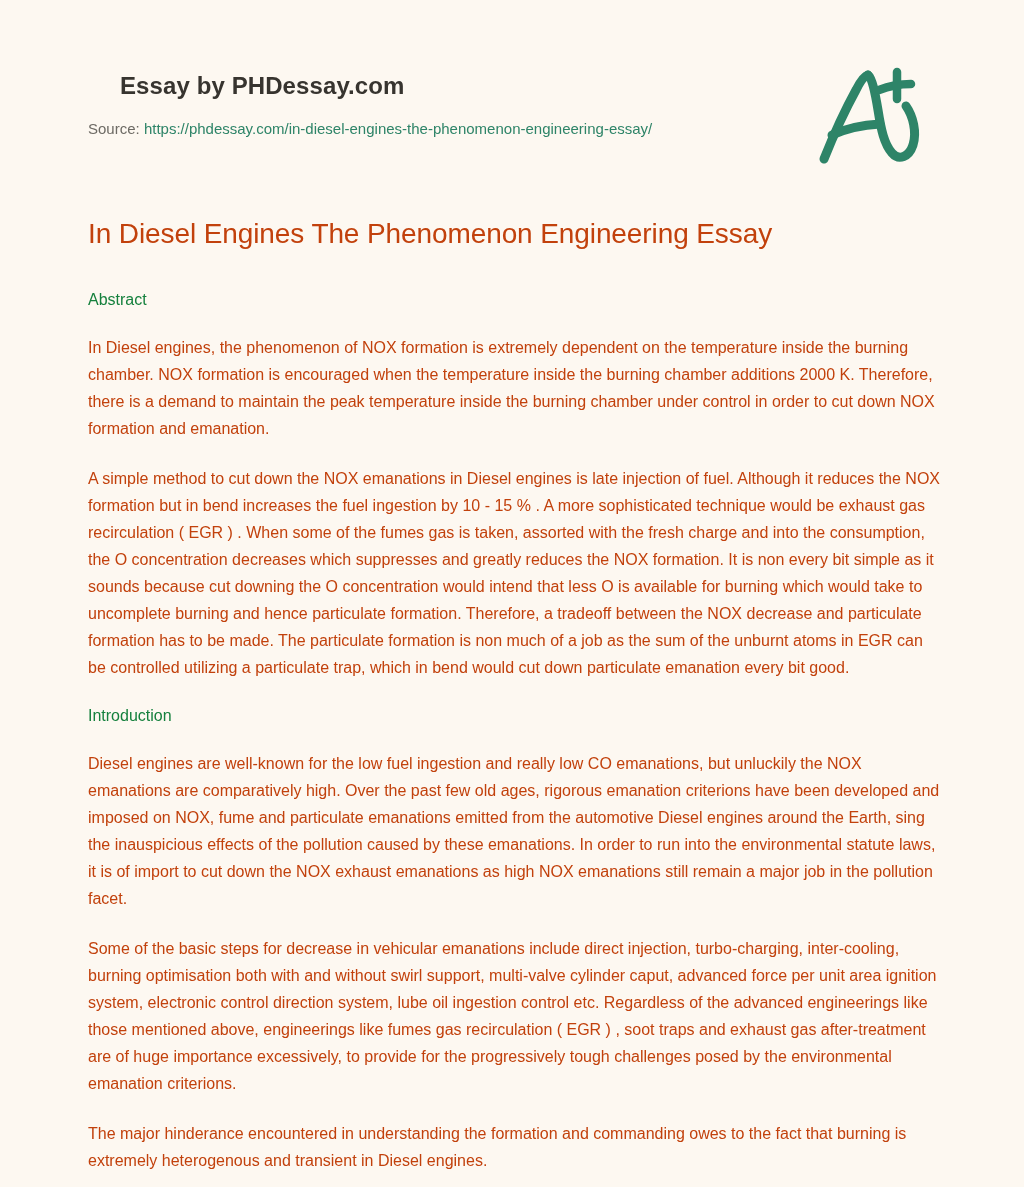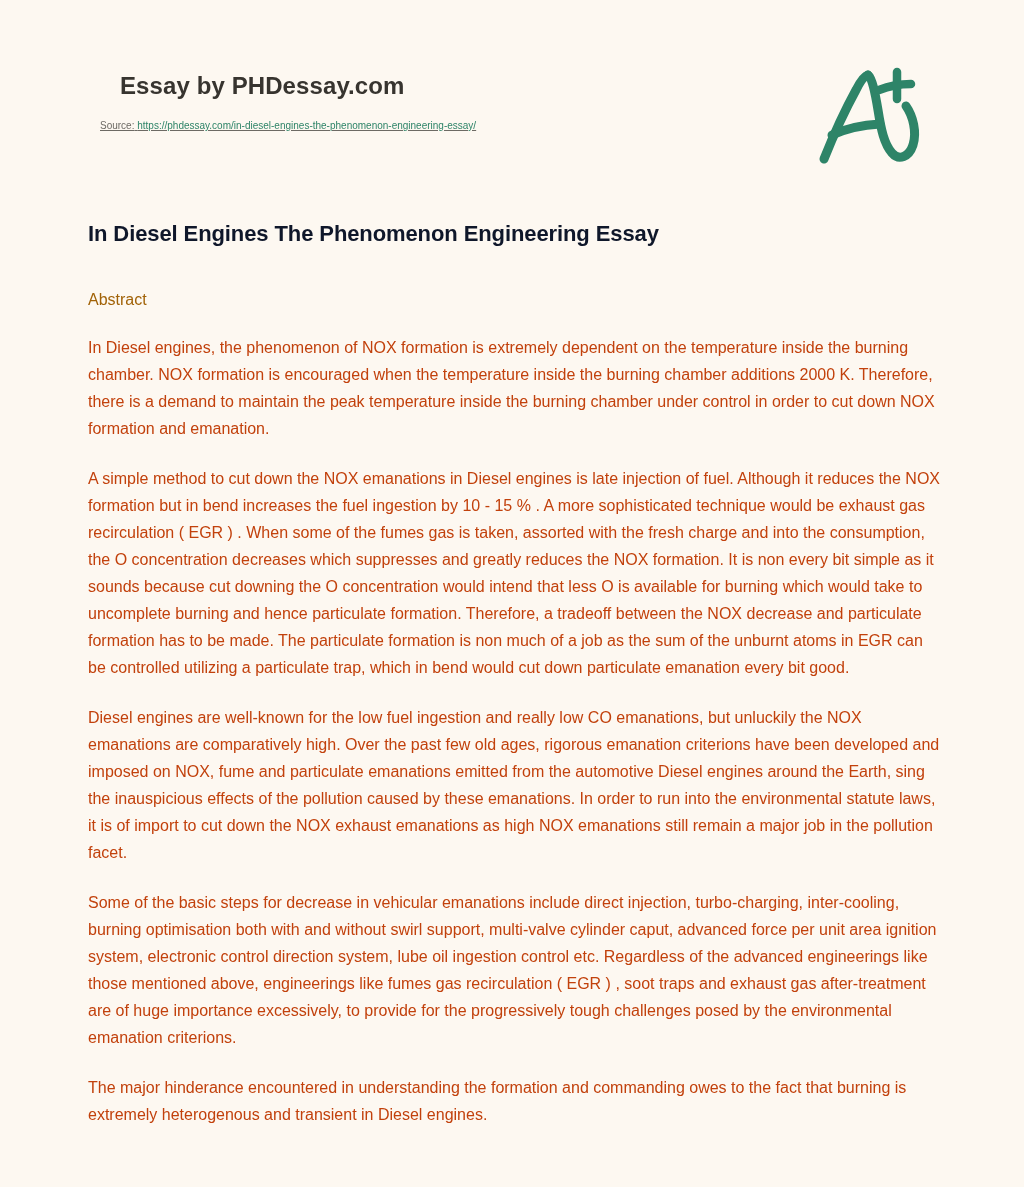--- a/index.html
+++ b/index.html
@@ -35,26 +35,25 @@
     top: 72px;
     font-size: 24px;
     font-weight: bold;
     letter-spacing: 0.1px;
     color: #37342f;
     white-space: nowrap;
     margin-left: 32px;
   }
   .source-line {
     position: absolute;
-    left: 100px;
+    left: 88px;
     top: 120px;
-    font-size: 10px;
+    font-size: 15px;
     color: #6d6a64;
     white-space: nowrap;
-    text-decoration: underline;
   }
   .source-label {
     color: #6d6a64;
   }
   .source-url {
     color: #2e8468;
     text-decoration: none;
   }
 
   .logo {
@@ -71,31 +70,31 @@
   }
 
   
   .article {
     position: absolute;
     left: 88px;
     top: 214px;
     width: 856px;
   }
   .article-title {
-    font-size: 22px;
-    font-weight: bold;
+    font-size: 28px;
+    font-weight: normal;
     line-height: 40px;
-    color: #0f172a;
+    color: #c2410c;
     margin: 0 0 34px 0;
     letter-spacing: -0.1px;
   }
   .section-heading {
     font-size: 16px;
     font-weight: normal;
-    color: #a16207;
+    color: #15803d;
     margin: 0 0 22px 0;
     line-height: 24px;
   }
   .para {
     font-size: 16px;
     line-height: 27px;
     color: #c2410c;
     margin: 0 0 23px 0;
     text-align: left;
   }
@@ -137,20 +136,21 @@
   </div>
 
   <div class="article">
 
     <h1 class="article-title">In Diesel Engines The Phenomenon Engineering Essay</h1>
 
     <div class="section-heading">Abstract</div>
     <p class="para">In Diesel engines, the phenomenon of NOX formation is extremely dependent on the temperature inside the burning chamber. NOX formation is encouraged when the temperature inside the burning chamber additions 2000 K. Therefore, there is a demand to maintain the peak temperature inside the burning chamber under control in order to cut down NOX formation and emanation.</p>
     <p class="para">A simple method to cut down the NOX emanations in Diesel engines is late injection of fuel. Although it reduces the NOX formation but in bend increases the fuel ingestion by 10 - 15 % . A more sophisticated technique would be exhaust gas recirculation ( EGR ) . When some of the fumes gas is taken, assorted with the fresh charge and into the consumption, the O concentration decreases which suppresses and greatly reduces the NOX formation. It is non every bit simple as it sounds because cut downing the O concentration would intend that less O is available for burning which would take to uncomplete burning and hence particulate formation. Therefore, a tradeoff between the NOX decrease and particulate formation has to be made. The particulate formation is non much of a job as the sum of the unburnt atoms in EGR can be controlled utilizing a particulate trap, which in bend would cut down particulate emanation every bit good.</p>
 
+    <div class="section-heading">Introduction</div>
     <p class="para">Diesel engines are well-known for the low fuel ingestion and really low CO emanations, but unluckily the NOX emanations are comparatively high. Over the past few old ages, rigorous emanation criterions have been developed and imposed on NOX, fume and particulate emanations emitted from the automotive Diesel engines around the Earth, sing the inauspicious effects of the pollution caused by these emanations. In order to run into the environmental statute laws, it is of import to cut down the NOX exhaust emanations as high NOX emanations still remain a major job in the pollution facet.</p>
     <p class="para">Some of the basic steps for decrease in vehicular emanations include direct injection, turbo-charging, inter-cooling, burning optimisation both with and without swirl support, multi-valve cylinder caput, advanced force per unit area ignition system, electronic control direction system, lube oil ingestion control etc. Regardless of the advanced engineerings like those mentioned above, engineerings like fumes gas recirculation ( EGR ) , soot traps and exhaust gas after-treatment are of huge importance excessively, to provide for the progressively tough challenges posed by the environmental emanation criterions.</p>
 
     <p class="para">The major hinderance encountered in understanding the formation and commanding owes to the fact that burning is extremely heterogenous and transient in Diesel engines.</p>
 
   </div>
 
 </div>
 
 </body></html>

